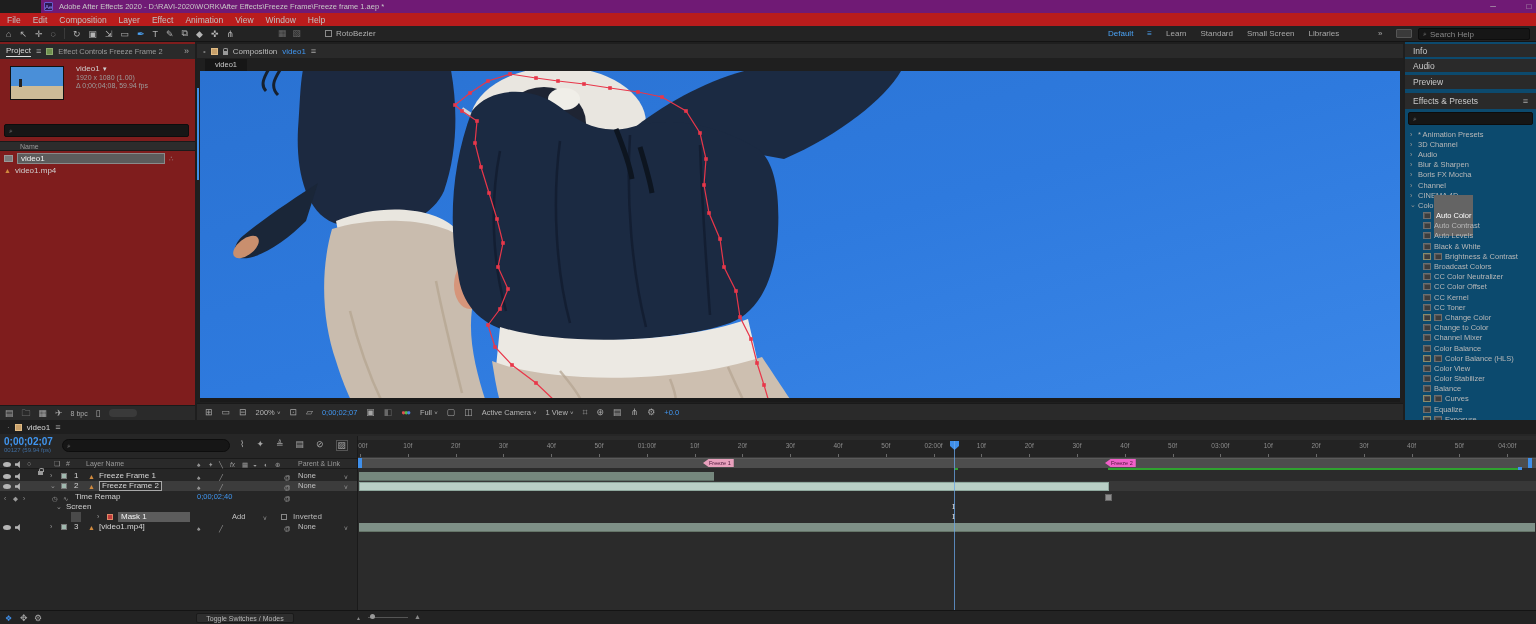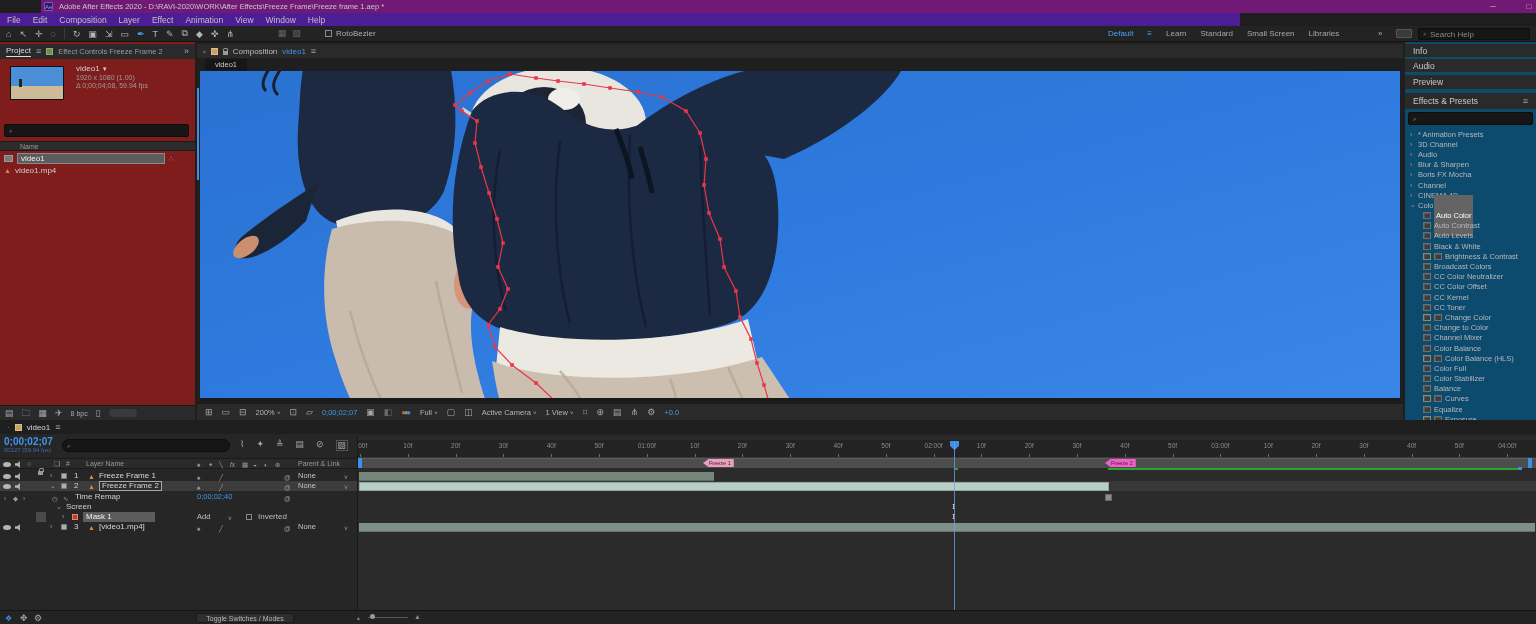--- a/index.html
+++ b/index.html
@@ -52,21 +52,21 @@
 <div id="app">
 
   <div class="abs" style="left:0;top:0;width:1536px;height:13px;background:#701a75;display:flex;align-items:center;margin-left:41px;">
     <span class="ae-ico abs" style="left:3px;top:2px;">Ae</span>
     <span class="abs" style="left:18px;top:2px;font-size:7.5px;color:#c8c8c8;white-space:nowrap;">Adobe After Effects 2020 - D:\RAVI-2020\WORK\After Effects\Freeze Frame\Freeze frame 1.aep *</span>
     <span class="win-btn abs" style="left:1438px;top:2px;">─</span>
     <span class="win-btn abs" style="left:1474px;top:2px;">□</span>
     <span class="win-btn abs" style="left:1508px;top:2px;">✕</span>
   </div>
 
-  <div class="abs" style="left:0;top:13px;width:1240px;height:13px;background:#4c1d95;display:flex;align-items:center;gap:12px;padding-left:7px;">
+  <div class="abs" style="left:0;top:13px;width:1536px;height:13px;background:#b91c1c;display:flex;align-items:center;gap:12px;padding-left:7px;">
       <span class="menu-item">File</span>
       <span class="menu-item">Edit</span>
       <span class="menu-item">Composition</span>
       <span class="menu-item">Layer</span>
       <span class="menu-item">Effect</span>
       <span class="menu-item">Animation</span>
       <span class="menu-item">View</span>
       <span class="menu-item">Window</span>
       <span class="menu-item">Help</span>
     </div>
@@ -387,21 +387,21 @@
           <span class="fxi"></span>
           <span class="lbl">Color Balance</span>
         </div>
         <div class="fxrow fxitem">
           <span class="fxi dual"></span>
           <span class="fxi"></span>
           <span class="lbl">Color Balance (HLS)</span>
         </div>
         <div class="fxrow fxitem">
           <span class="fxi"></span>
-          <span class="lbl">Color Full</span>
+          <span class="lbl">Color View</span>
         </div>
         <div class="fxrow fxitem">
           <span class="fxi"></span>
           <span class="lbl">Color Stabilizer</span>
         </div>
         <div class="fxrow fxitem">
           <span class="fxi"></span>
           <span class="lbl">Balance</span>
         </div>
         <div class="fxrow fxitem">
@@ -503,21 +503,21 @@
       <span style="left:75px;color:#cfcfcf;">Time Remap</span>
       <span class="blue" style="left:197px;font-size:7.5px;">0;00;02;40</span>
       <span class="sw" style="left:284px;top:2px;">@</span>
     </div>
 
     <div class="lrow" style="top:82px;">
       <span class="tw" style="left:56px;">⌄</span>
       <span style="left:66px;color:#cfcfcf;">Screen</span>
     </div>
 
-    <div class="lrow" style="top:92px;">
+    <div class="lrow" style="top:92px;margin-left:35px;">
       <span class="abs" style="left:36px;top:0;width:10px;height:10px;background:#4a4a4a;"></span>
       <span class="tw" style="left:62px;">›</span>
       <span class="swatch" style="left:72px;top:2px;background:#c23b3b;border-color:#d86;"></span>
       <span style="left:83px;background:#5c5c5c;color:#f2f2f2;padding:0 3px;width:72px;">Mask 1</span>
       <span class="ddl" style="left:197px;">Add</span>
       <span class="sw" style="left:228px;top:2px;">˅</span>
       <span class="abs" style="left:246px;top:2px;width:6px;height:6px;border:1px solid #888;"></span>
       <span style="left:258px;color:#bbb;">Inverted</span>
     </div>
 

